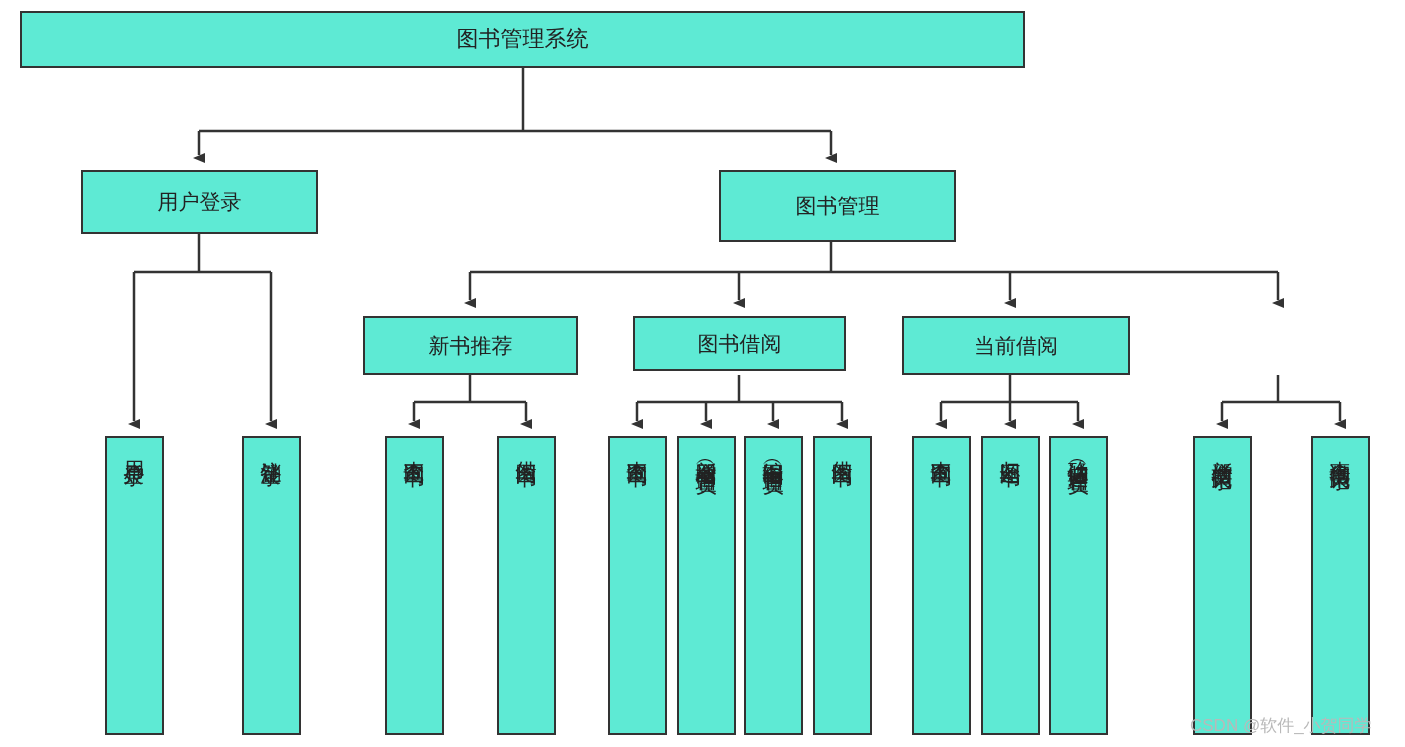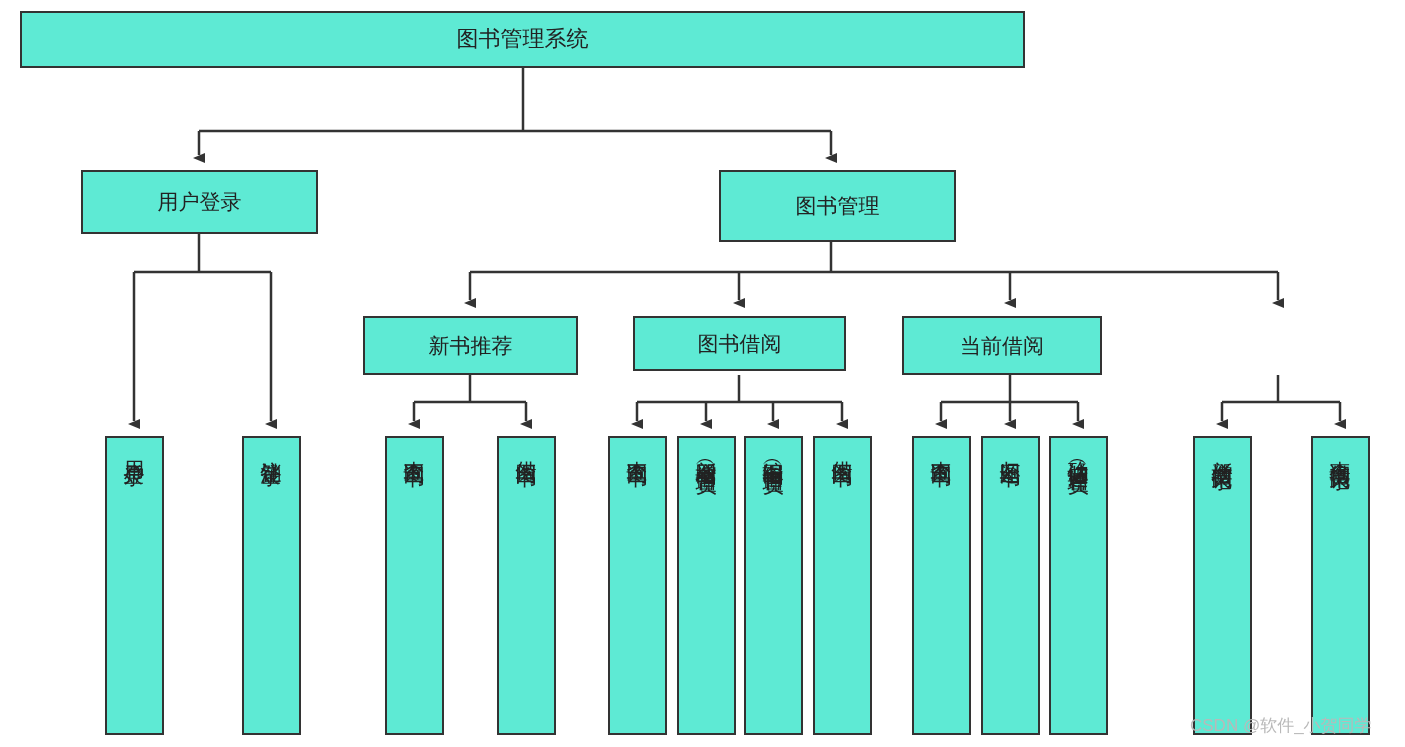--- a/index.html
+++ b/index.html
@@ -138,21 +138,21 @@
   <div class="node node-h" style="left:711px; top:170px; width:237px; height:72px;margin-left:8px;">
     <span class="label">图书管理</span>
   </div>
 
   <div class="node node-h" style="left:363px; top:316px; width:215px; height:59px;">
     <span class="label">新书推荐</span>
   </div>
   <div class="node node-h" style="left:633px; top:316px; width:213px; height:55px;">
     <span class="label">图书借阅</span>
   </div>
-  <div class="node node-h" style="left:902px; top:316px; width:200px; height:59px;">
+  <div class="node node-h" style="left:902px; top:316px; width:228px; height:59px;">
     <span class="label">当前借阅</span>
   </div>
 
   <div class="node node-v" style="left:105px; top:436px; width:59px; height:299px;">
     <span class="label">用户登录</span>
   </div>
   <div class="node node-v" style="left:242px; top:436px; width:59px; height:299px;">
     <span class="label">注销登录</span>
   </div>
 

